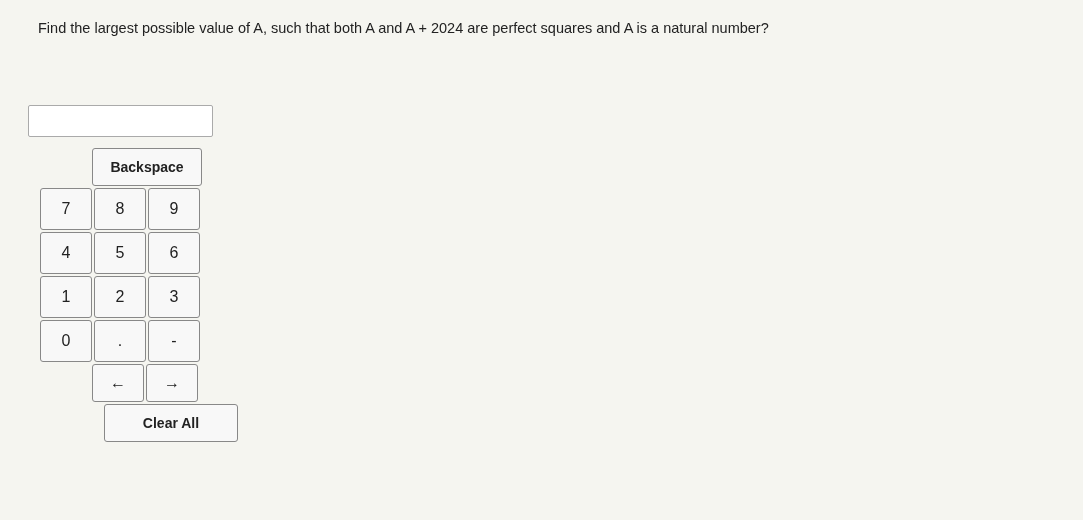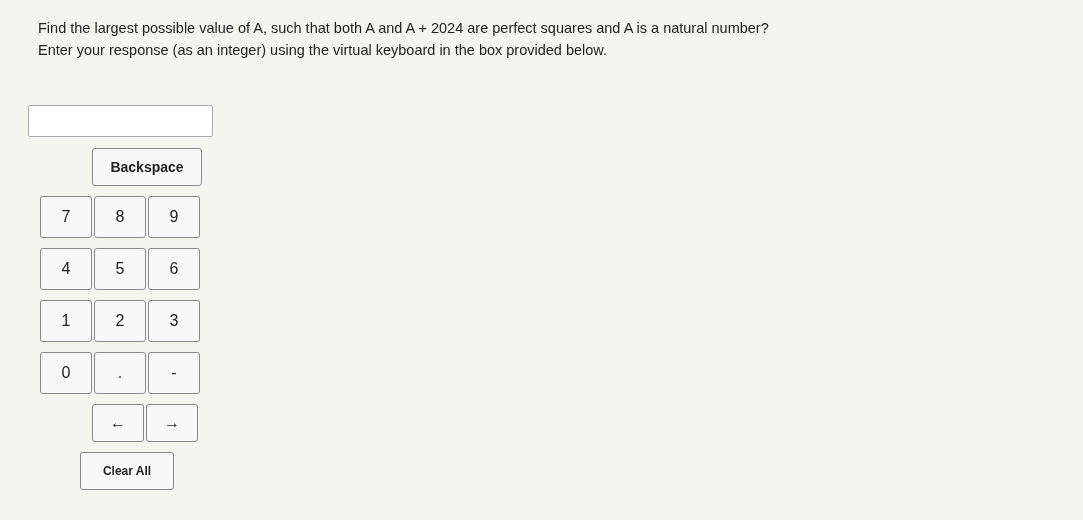--- a/index.html
+++ b/index.html
@@ -39,21 +39,21 @@
       background: #fff;
       border-radius: 2px;
     }
 
     .keyboard-container {
       position: absolute;
       top: 148px;
       left: 40px;
       display: flex;
       flex-direction: column;
-      gap: 10px;
+      gap: 2px;
     }
 
     .keyboard-row {
       display: flex;
       gap: 2px;
       align-items: center;
     }
 
     .key-btn {
       width: 52px;
@@ -72,45 +72,44 @@
 
     .key-btn.backspace-btn {
       width: 110px;
       height: 38px;
       font-size: 14px;
       font-weight: bold;
       margin-left: 52px;
     }
 
     .key-btn.clear-all-btn {
-      width: 94px;
+      width: 134px;
       height: 38px;
-      font-size: 12px;
+      font-size: 14px;
       font-weight: bold;
-      margin-left: 40px;
+      margin-left: 64px;
     }
 
     .key-btn.arrow-btn {
       width: 52px;
       height: 38px;
       font-size: 16px;
     }
 
     .arrow-row {
       display: flex;
       gap: 2px;
       margin-left: 52px;
     }
   </style>
 </head>
 <body>
 
 <div class="question-text">
   <div>Find the largest possible value of A, such that both A and A + 2024 are perfect squares and A is a natural number?</div>
-  <div>Enter your response (as an integer) using the virtual keyboard in the box provided below.</div>
 </div>
 
 <input class="answer-input-box" type="text" style="">
 
 <div class="keyboard-container">
 
   <div class="keyboard-row">
     <button class="key-btn backspace-btn">Backspace</button>
   </div>
 

